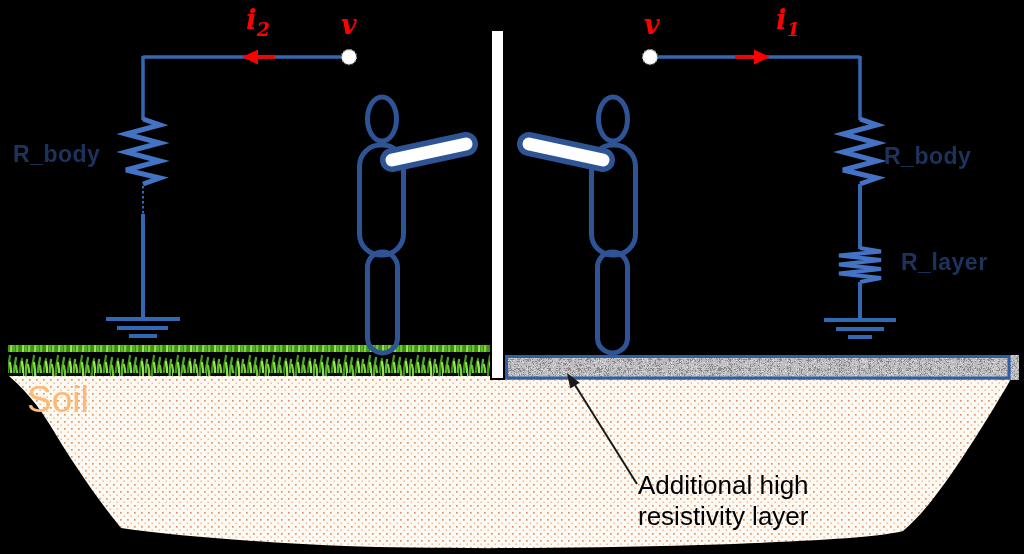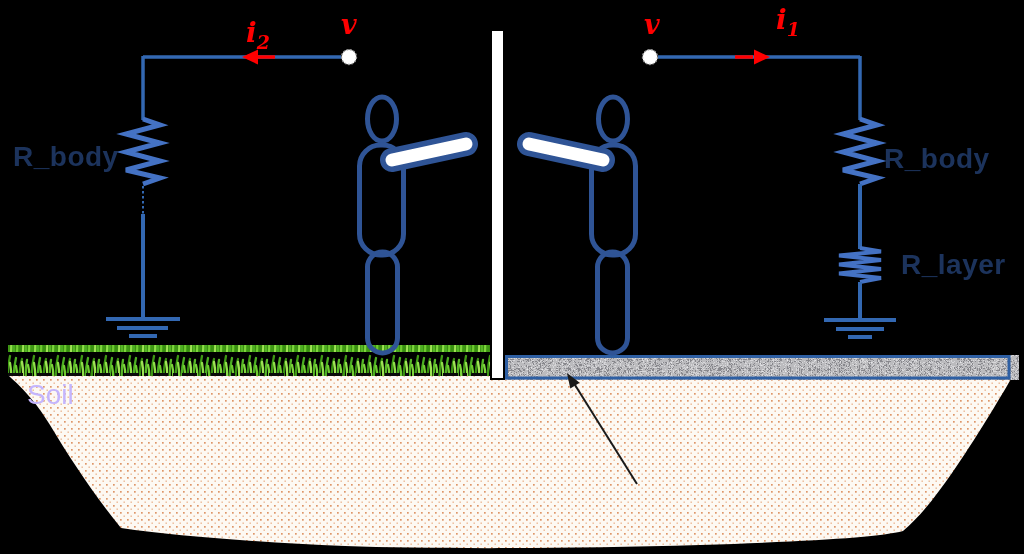--- a/index.html
+++ b/index.html
@@ -9,42 +9,42 @@
     background:#000000;
     overflow:hidden;
     font-family:"Liberation Sans", sans-serif;
   }
   .stage svg{position:absolute;left:0;top:0;}
   .lbl{position:absolute;white-space:nowrap;}
   .component-label{
     color:#1F3864;
     font-family:"Liberation Sans", sans-serif;
     font-weight:bold;
-    font-size:28px;
+    font-size:23px;
     letter-spacing:.5px;
     opacity:.92;
   }
   .current-label{
     color:#FF0000;
     font-family:"DejaVu Serif", serif;
     font-style:italic;
     font-weight:bold;
     font-size:28px;
   }
   .current-label sub{font-size:19px;line-height:0;}
   .node-label{
     color:#FF0000;
     font-family:"DejaVu Serif", serif;
     font-style:italic;
     font-weight:bold;
     font-size:27px;
   }
   .soil-label{
-    color:#c4b5fd;
-    font-size:28px;
+    color:#fdba74;
+    font-size:37px;
     font-family:"Liberation Sans", sans-serif;
   }
   .annotation-label{
     color:#000000;
     font-size:26px;
     line-height:31px;
     font-family:"Liberation Sans", sans-serif;
   }
 </style>
 </head>
@@ -160,24 +160,28 @@
       <polygon points="567,373 579.7,382.8 570.3,388.6" fill="#1A1A1A"></polygon>
     </g>
   </svg>
 
   <div class="lbl component-label" style="left:13px;top:141px;">R_body</div>
 
   <div class="lbl component-label" style="left:884px;top:143px;">R_body</div>
 
   <div class="lbl component-label" style="left:901px;top:249px;text-align:center;">R_layer</div>
 
-  <div class="lbl current-label" style="left:246px;top:16px;text-align:right;"><span>i</span><sub>2</sub></div>
+  <div class="lbl current-label" style="left:246px;top:3px;text-align:right;"><span>i</span><sub>2</sub></div>
 
   <div class="lbl node-label" style="left:341px;top:9px;">v</div>
 
   <div class="lbl node-label" style="left:644px;top:9px;">v</div>
 
   <div class="lbl current-label" style="left:748px;top:3px;margin-left:28px;"><span>i</span><sub>1</sub></div>
 
   <div class="lbl soil-label" style="left:27px;top:379px;">Soil</div>
 
+  <div class="lbl annotation-label" style="left:638px;top:470px;">
+    <div>Additional high</div>
+    <div>resistivity layer</div>
+  </div>
 
 </div>
 
 </body></html>

